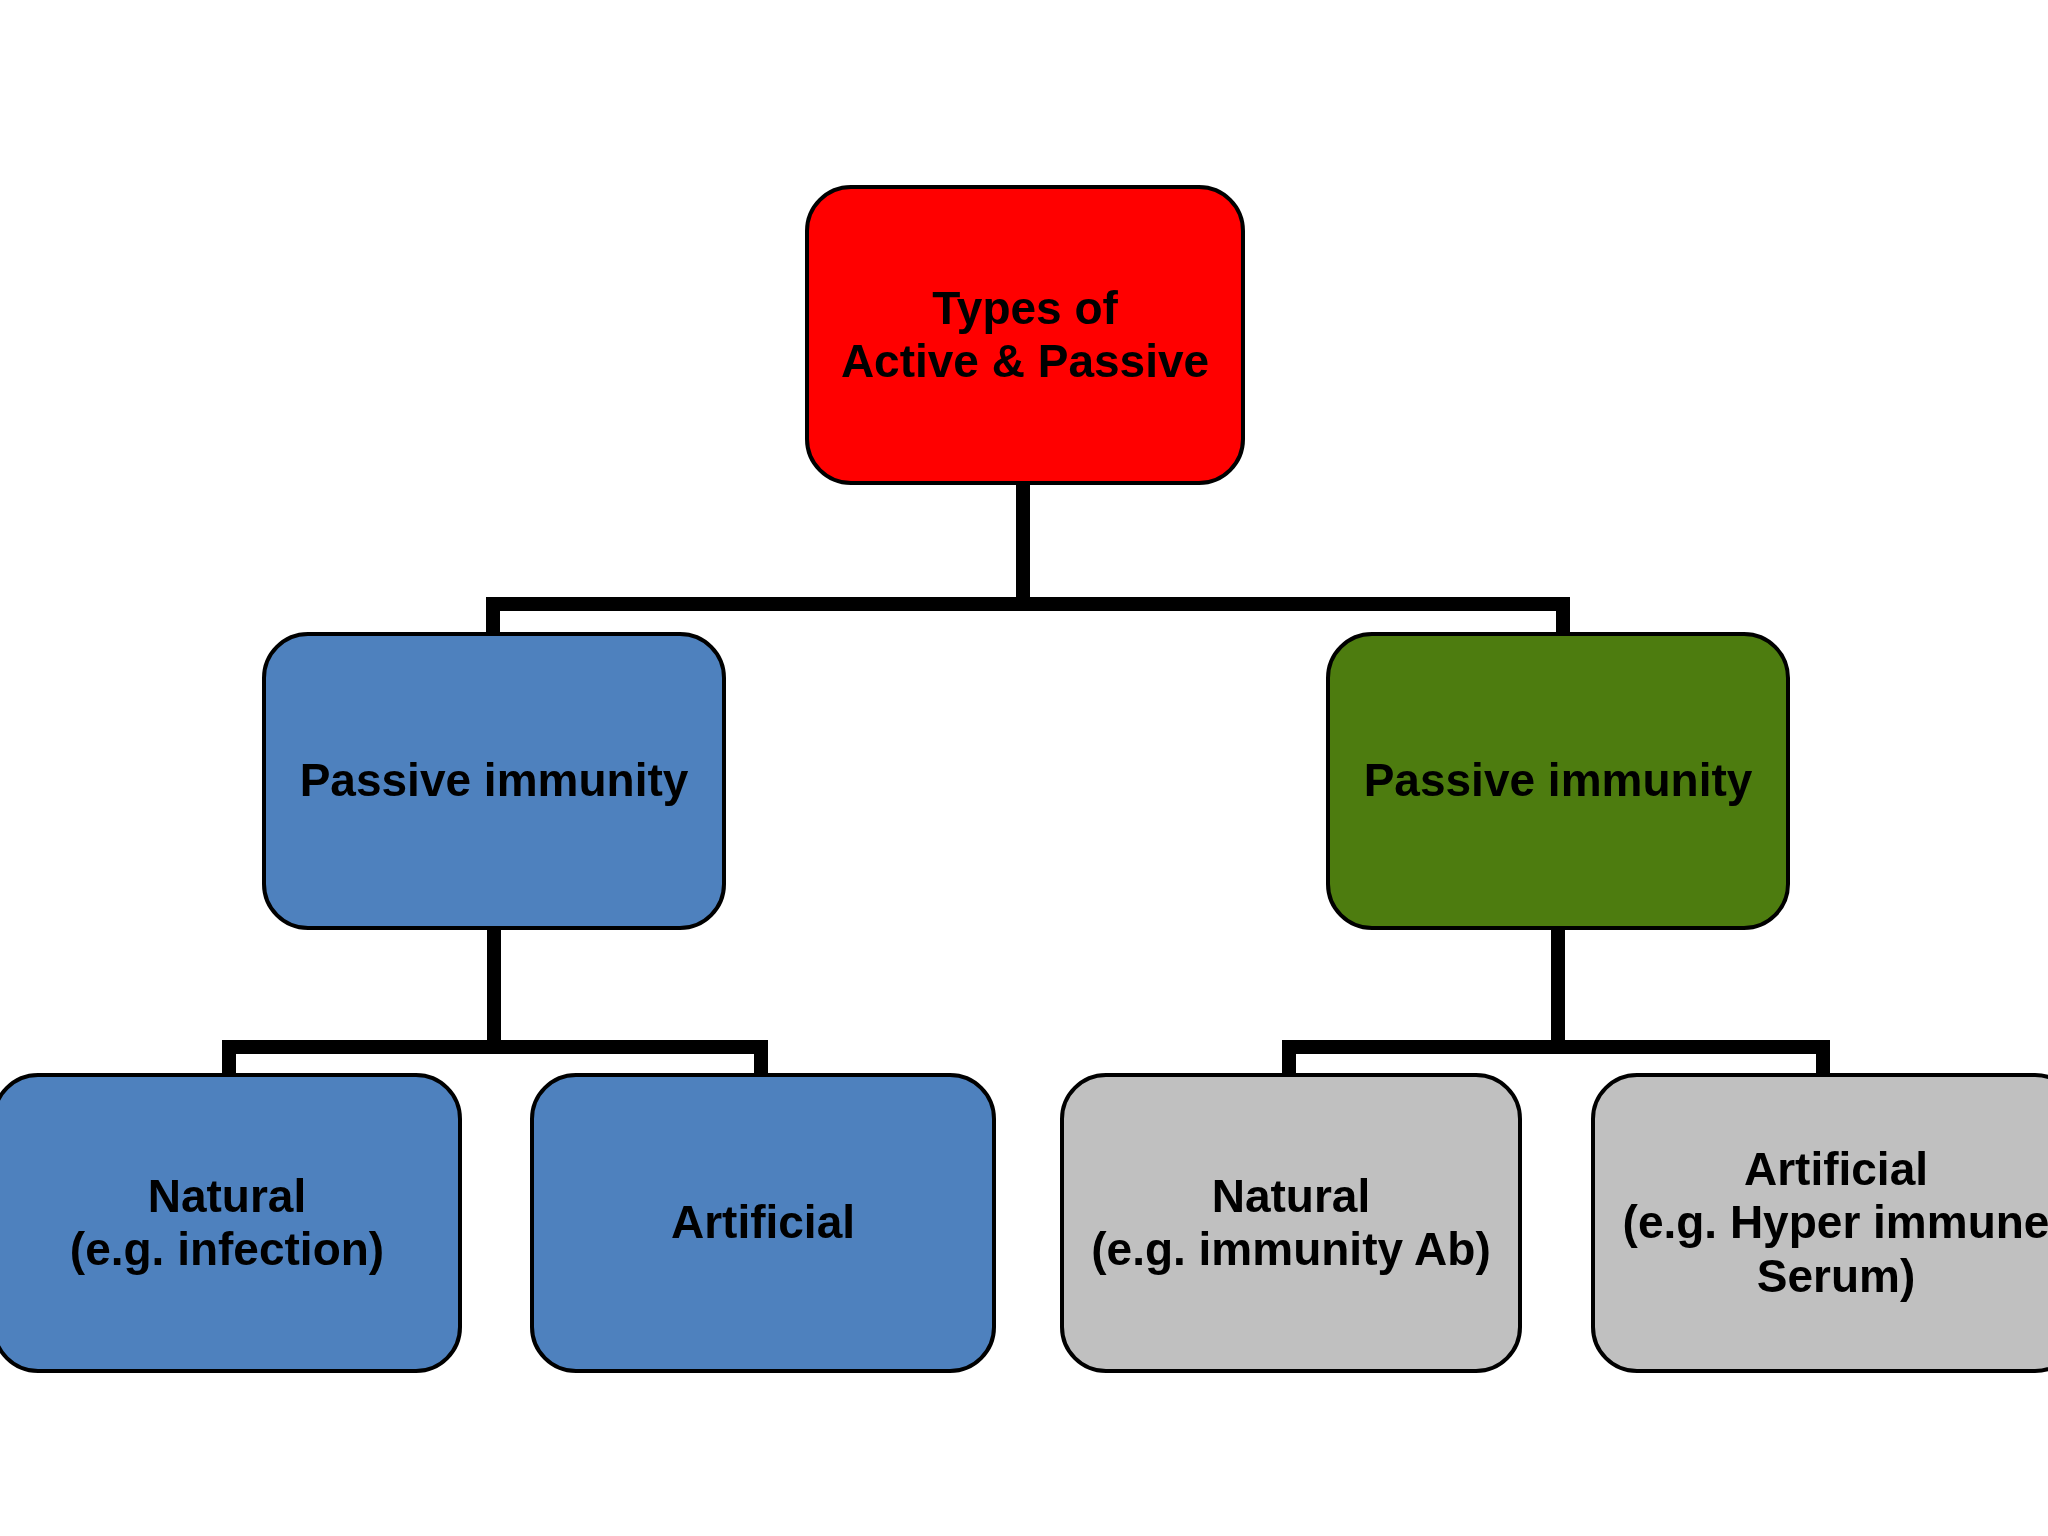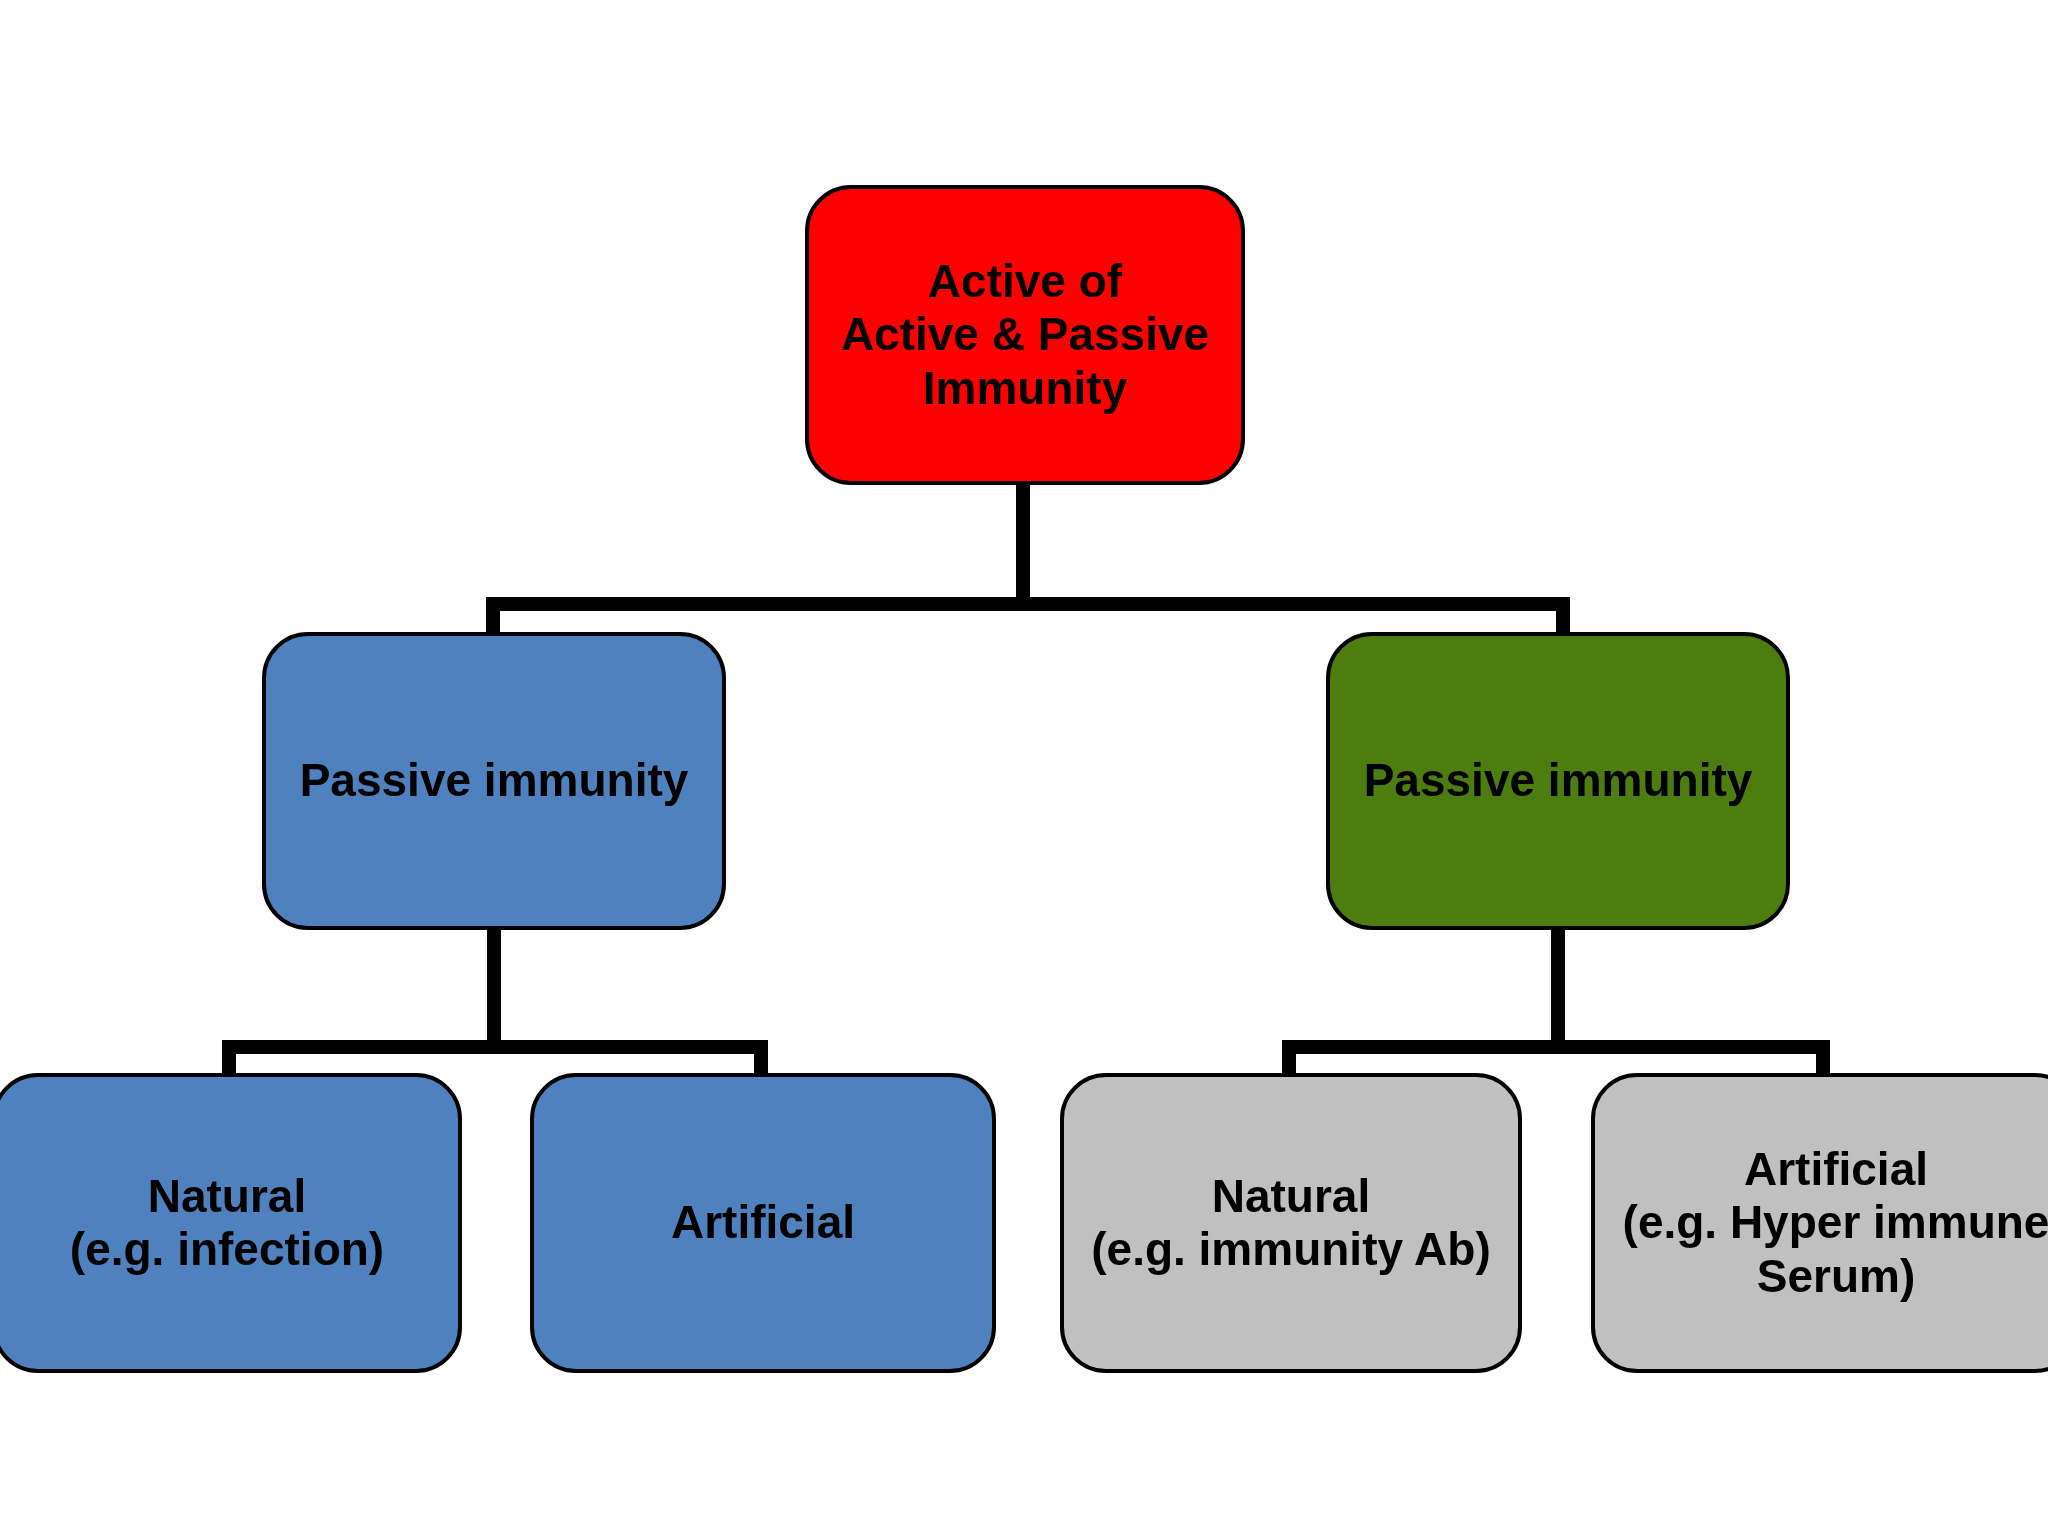--- a/index.html
+++ b/index.html
@@ -114,23 +114,22 @@
   <div class="conn c-act-left"></div>
   <div class="conn c-act-right"></div>
 
   <div class="conn c-pas-stem"></div>
   <div class="conn c-pas-bar"></div>
   <div class="conn c-pas-left"></div>
   <div class="conn c-pas-right"></div>
 
   <div class="node root">
     <span class="label">
-      <span class="ln">Active of</span>
+      <span class="ln">Types of</span>
       <span class="ln">Active &amp; Passive</span>
-      <span class="ln">Immunity</span>
     </span>
   </div>
 
   <div class="node active">
     <span class="label">
       <span class="ln">Passive immunity</span>
     </span>
   </div>
 
   <div class="node passive">

